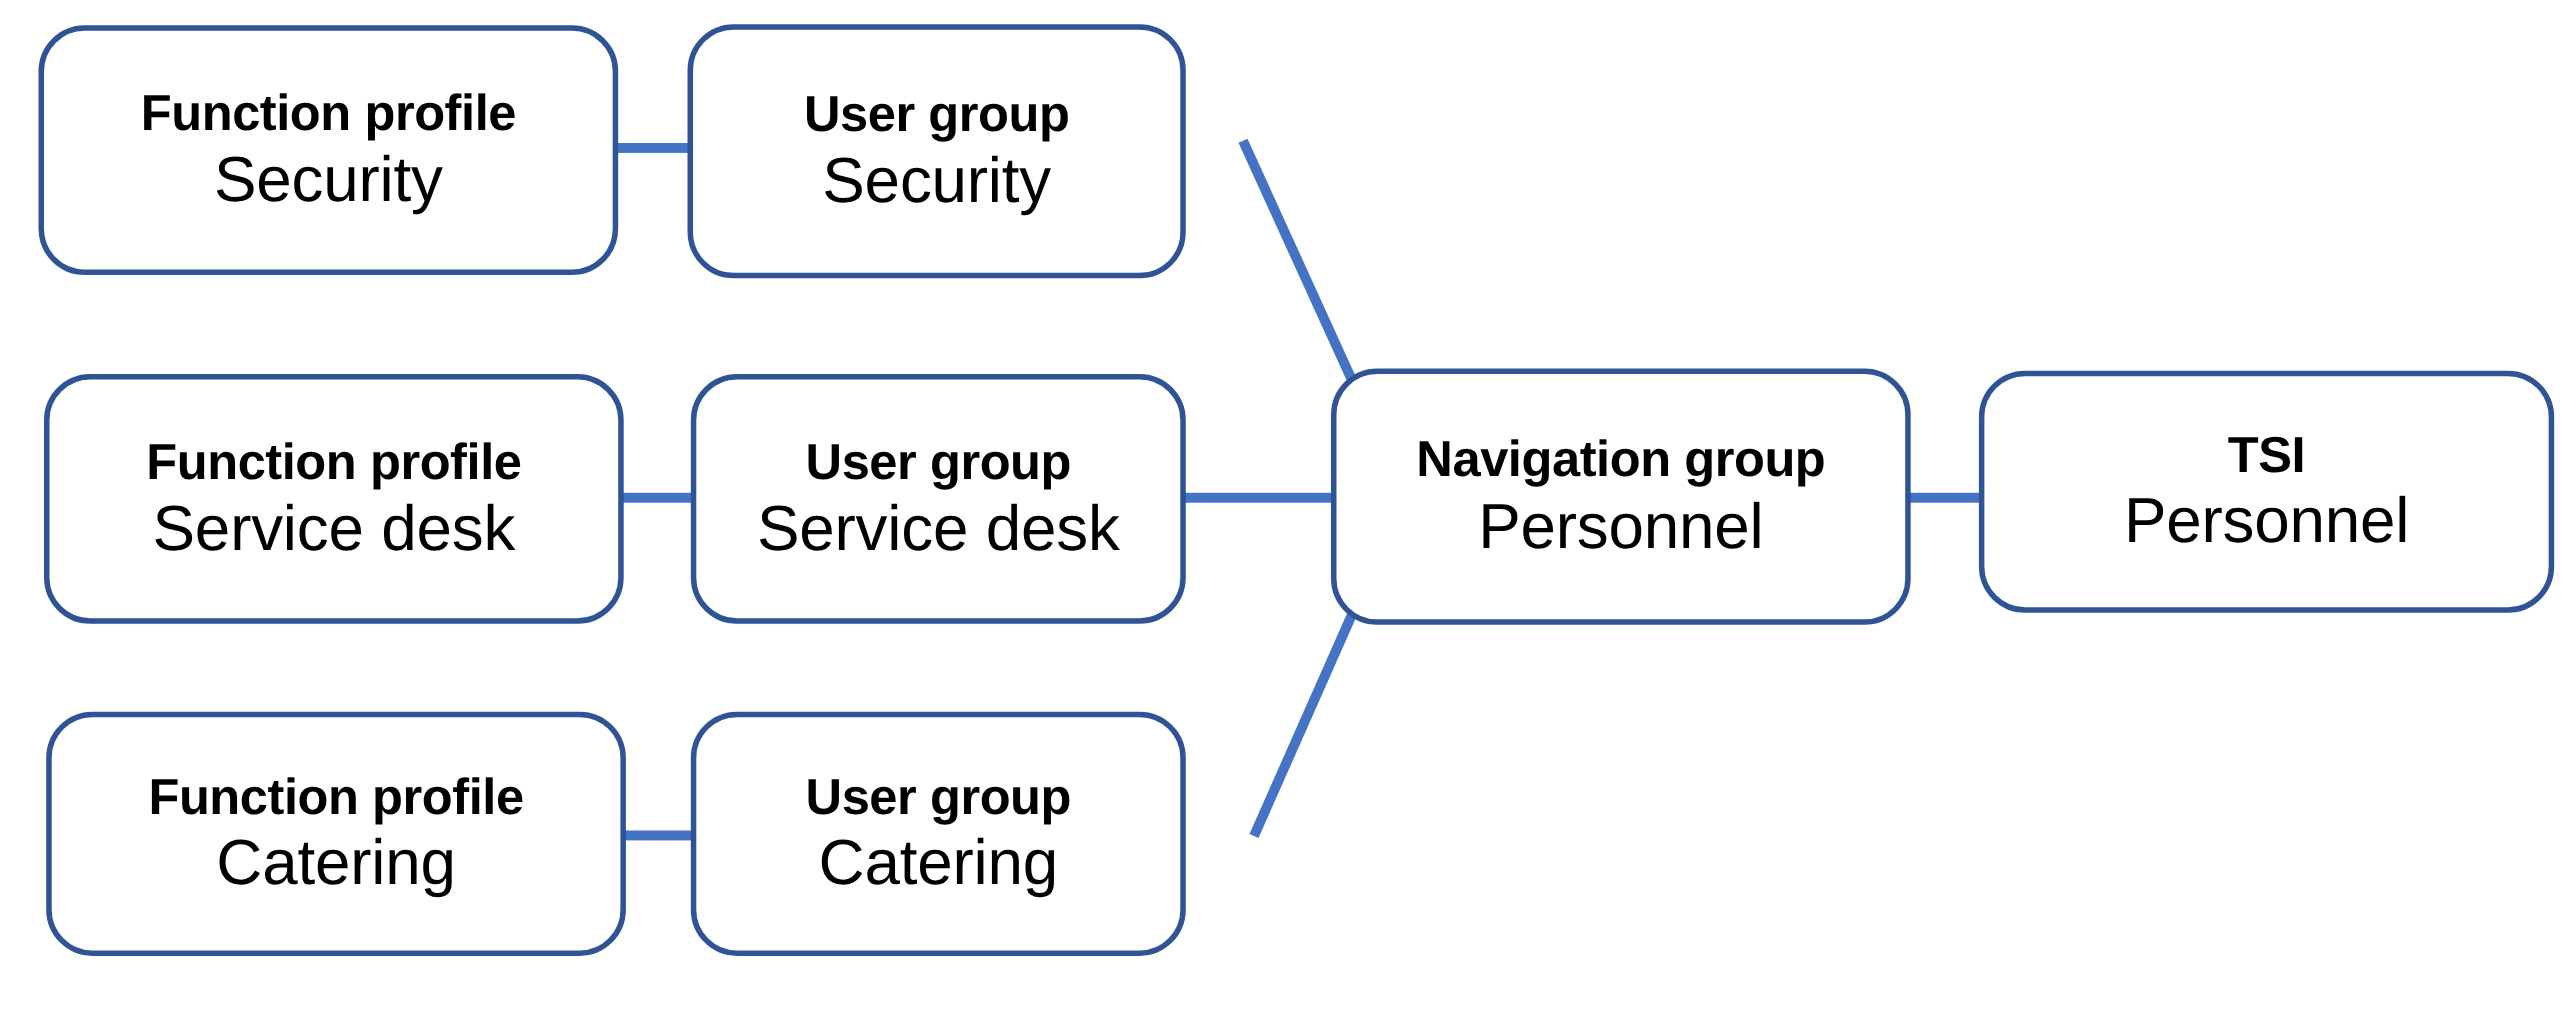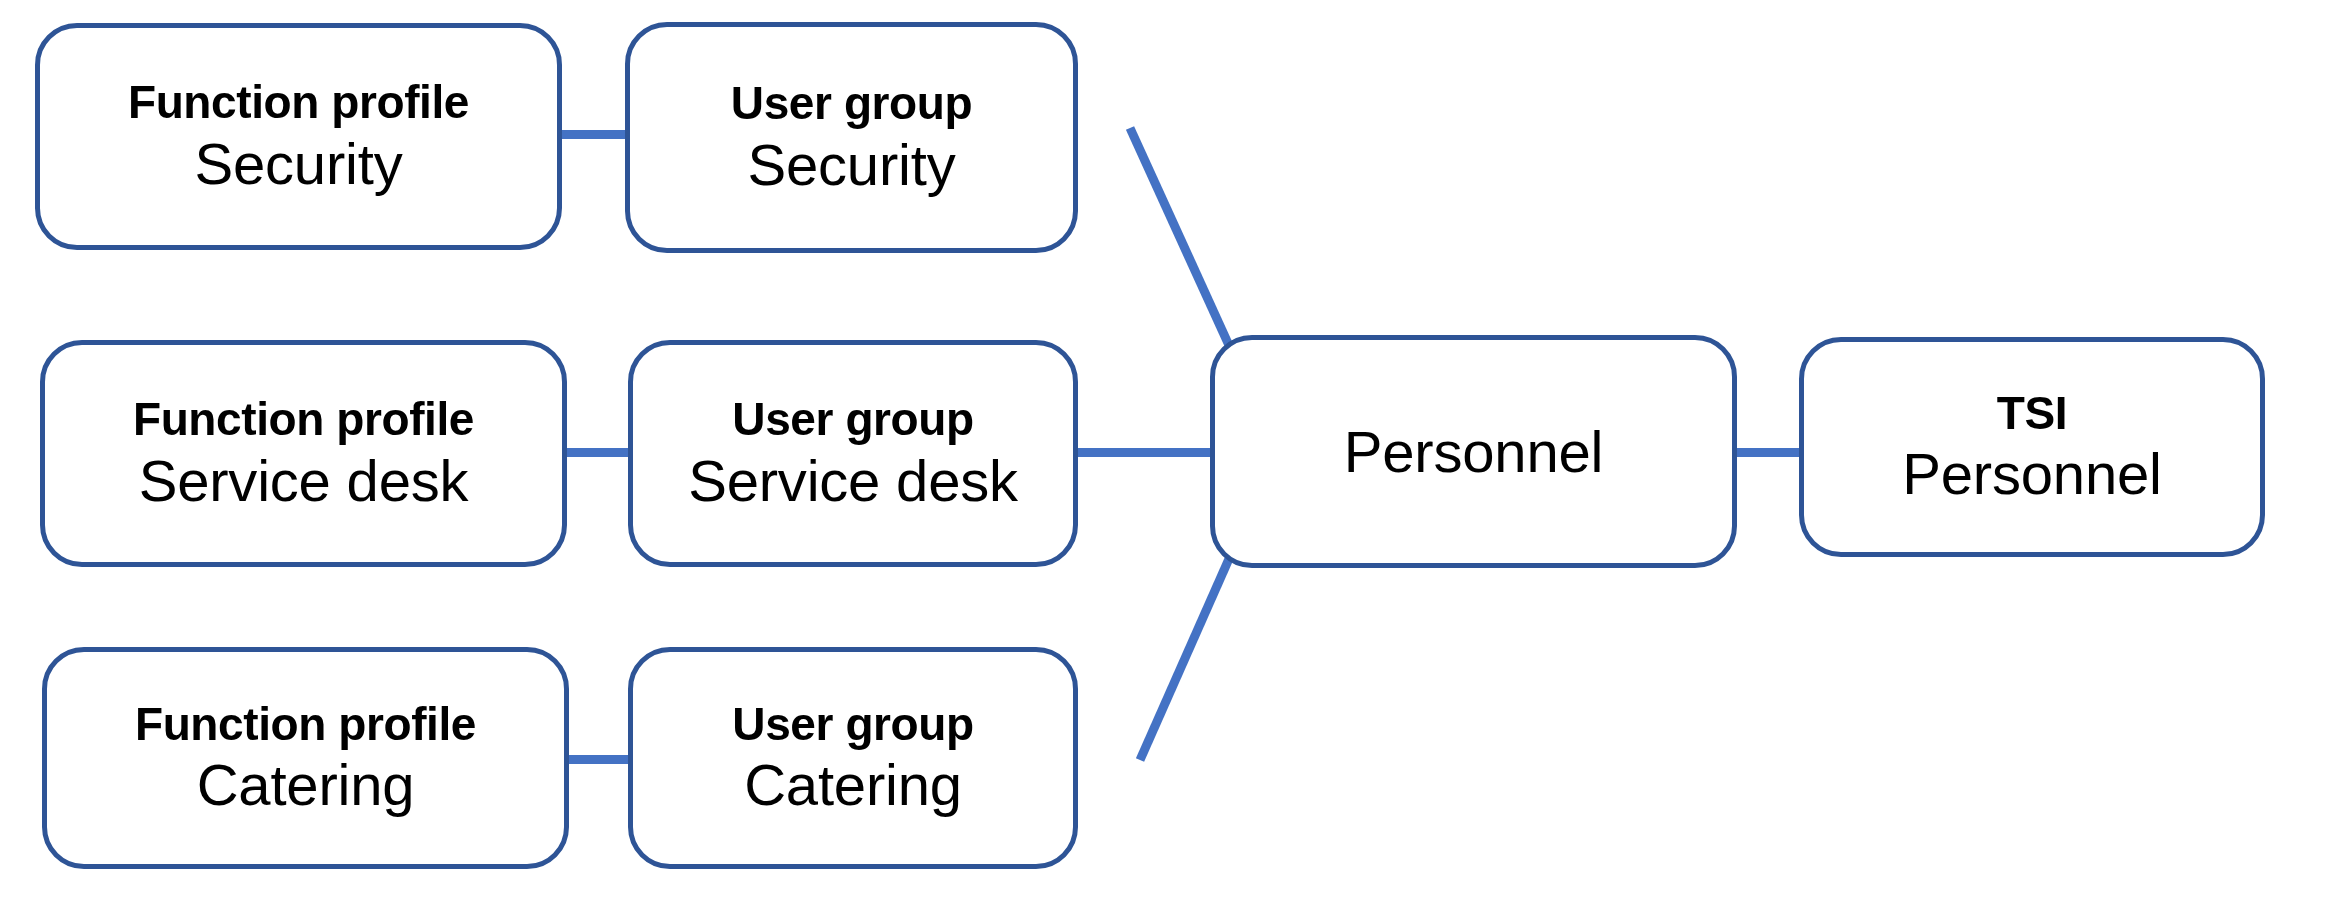--- a/index.html
+++ b/index.html
@@ -97,24 +97,25 @@
     <div class="node-title">Function profile</div>
     <div class="node-sub">Service desk</div>
   </div>
 
   <div class="node-box" style="left:628px; top:340px; width:450px; height:227px;">
     <div class="node-title">User group</div>
     <div class="node-sub">Service desk</div>
   </div>
 
   <div class="node-box" style="left:1210px; top:335px; width:527px; height:233px;">
+    <div class="node-title">Navigation group</div>
     <div class="node-sub">Personnel</div>
   </div>
 
-  <div class="node-box" style="left:1799px; top:337px; width:466px; height:220px;">
+  <div class="node-box" style="left:1799px; top:337px; width:523px; height:220px;">
     <div class="node-title">TSI</div>
     <div class="node-sub">Personnel</div>
   </div>
 
   <div class="node-box" style="left:42px; top:647px; width:527px; height:222px;">
     <div class="node-title">Function profile</div>
     <div class="node-sub">Catering</div>
   </div>
 
   <div class="node-box" style="left:628px; top:647px; width:450px; height:222px;">

